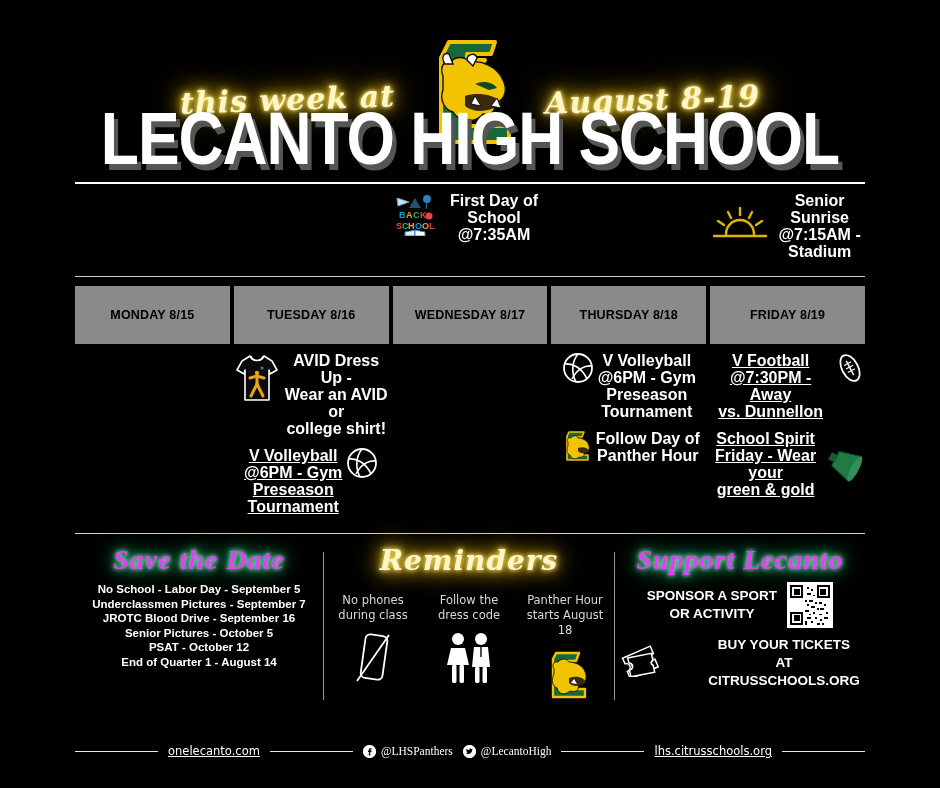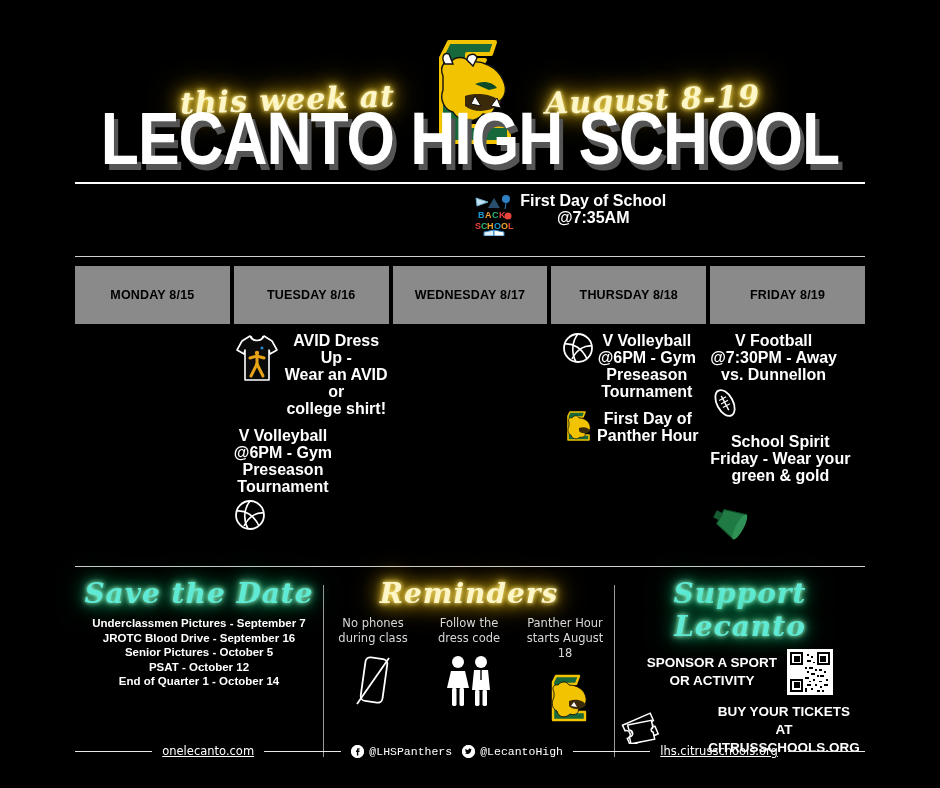--- a/index.html
+++ b/index.html
@@ -48,51 +48,52 @@
     height:58px; display:flex; align-items:center; justify-content:center;
     font-weight:700; font-size:12.5px; letter-spacing:0.2px; text-align:center;
   }
   .events-row { display:flex; gap:4px; }
   .daycell { flex:1; padding-top:8px; min-height:10px; }
 
   .event {
     display:flex; align-items:flex-start; justify-content:center;
     gap:4px; margin-bottom:10px;
   }
-  .event.icon-right { flex-direction:column; }
+  .event.icon-right { flex-direction:row;text-decoration:underline; }
   .event .etext {
     font-size:16px; font-weight:700; line-height:17px;
     text-align:center; color:#fff;
   }
   .event .eicon { flex:0 0 auto; }
 
   
   .bottom { margin:0 75px; display:flex; margin-top:10px; }
   .panel { position:relative; padding:0 6px; }
   .panel.p1 { width:250px; }
   .panel.p2 { width:290px; }
   .panel.p3 { width:250px; }
   .vdiv { width:1px; background:#9a9a9a; margin:8px 0 0 0; }
   .neon {
     text-align:center; font-family:"DejaVu Serif", serif;
     font-style:italic; font-weight:700; font-size:28px;
     letter-spacing:1px; margin-bottom:6px;
   }
   .neon.green {
-    color:#5eead4;
+    color:#d946ef;
     text-shadow:0 0 4px #9ff5c9,0 0 10px #4fe0a0,0 0 20px #17b877,0 0 30px #0c8a58;
+    font-family:Liberation Serif, serif;
   }
   .neon.gold {
     color:#fdf6c8;
     text-shadow:0 0 4px #ffe97a,0 0 10px #ffd93b,0 0 20px #f5c518,0 0 30px #d9a400;
   }
   .datelist { text-align:center; }
   .datelist div { font-size:11.5px; font-weight:700; line-height:14.6px; color:#fff; }
 
-  .reminders { display:flex; justify-content:center; gap:10px; margin-top:6px; }
+  .reminders { display:flex; justify-content:center; gap:10px; margin-top:16px; }
   .rem { width:86px; text-align:center; }
   .rem .rlabel {
     font-size:11.5px; line-height:15px; color:#d8d8d8;
     font-family:"DejaVu Sans", sans-serif; margin-bottom:6px;
   }
   .rem .ricon { height:56px; display:flex; align-items:flex-end; justify-content:center; }
 
   .supp-top { display:flex; align-items:center; justify-content:center; gap:10px; margin-top:2px; }
   .supp-top .sl {
     font-size:13.5px; font-weight:700; line-height:18px; text-align:center; color:#fff;
@@ -105,21 +106,21 @@
   .footer {
     position:absolute; bottom:30px; left:75px; right:75px;
     display:flex; align-items:center; justify-content:center; gap:10px;
   }
   .fline { height:1px; background:#e8e8e8; flex:1; }
   .flink {
     font-family:"DejaVu Sans", sans-serif;
     font-size:11.5px; color:#fff; text-decoration:underline; white-space:nowrap;
   }
   .fsocial { display:flex; align-items:center; gap:5px; white-space:nowrap; }
-  .fsocial .handle { font-family:Liberation Mono, monospace; font-size:11.5px; color:#fff; }
+  .fsocial .handle { font-family:Liberation Serif, serif; font-size:11.5px; color:#fff; }
   .circ { width:13px; height:13px; border-radius:50%; background:#fff; display:inline-block; position:relative; }
 </style>
 </head>
 <body>
 
 <div class="page">
 
   <div class="header">
     <div class="script-row">
       <div class="script left">this week at</div>
@@ -178,20 +179,42 @@
           </div>
           <div class="etext">
             <div>First Day of School</div>
             <div>@7:35AM</div>
           </div>
         </div>
       </div>
 
       <div class="daycell"></div>
 
+      <div class="daycell">
+        <div class="event">
+          <div class="eicon" style="margin-top:14px;">
+            <svg width="60" height="34" viewBox="0 0 60 34">
+              <g stroke="#e0b400" stroke-width="2.4" stroke-linecap="round" fill="none">
+                <path d="M30 14 A14 14 0 0 1 44 28"></path>
+                <path d="M30 14 A14 14 0 0 0 16 28"></path>
+                <line x1="4" y1="30" x2="56" y2="30"></line>
+                <line x1="30" y1="2" x2="30" y2="9"></line>
+                <line x1="18" y1="6" x2="21" y2="12"></line>
+                <line x1="42" y1="6" x2="39" y2="12"></line>
+                <line x1="8" y1="15" x2="14" y2="19"></line>
+                <line x1="52" y1="15" x2="46" y2="19"></line>
+              </g>
+            </svg>
+          </div>
+          <div class="etext">
+            <div>Senior Sunrise</div>
+            <div>@7:15AM - Stadium</div>
+          </div>
+        </div>
+      </div>
     </div>
   </div>
 
   <div class="rule thin" style="margin-top:6px;"></div>
 
   <div class="week">
     <div class="dayhead-row">
       <div class="dayhead">MONDAY 8/15</div>
       <div class="dayhead">TUESDAY 8/16</div>
       <div class="dayhead">WEDNESDAY 8/17</div>
@@ -265,21 +288,21 @@
           <div class="eicon">
             <svg width="34" height="32" viewBox="0 0 34 32">
               <path d="M11 2 L26 2 L24 7 L17 7 L17 9 L22 9 L18 14 L17 12 L17 25 L30 25 L30 30 L9 30 L9 6 Z" fill="#17683a" stroke="#f2c300" stroke-width="1.6" stroke-linejoin="round"></path>
               <path d="M10 12 C8 9 11 7 13 8 C15 5 19 5 20 8 C25 8 30 11 31 16
                        C32 20 29 23 26 23 C27 26 24 28 21 27 C18 30 13 29 12 25
                        C9 24 8 20 10 16 Z" fill="#f2c300" stroke="#111" stroke-width="0.7"></path>
               <path d="M20 18 C25 16 30 18 31 21 C28 24 22 24 20 21 Z" fill="#3a2a0a"></path>
             </svg>
           </div>
           <div class="etext">
-            <div>First Day of</div>
+            <div>Follow Day of</div>
             <div>Panther Hour</div>
           </div>
         </div>
       </div>
 
       <div class="daycell">
         <div class="event icon-right">
           <div class="etext">
             <div>V Football</div>
             <div>@7:30PM - Away</div>
@@ -317,25 +340,26 @@
     </div>
   </div>
 
   <div class="rule thin" style="margin-top:8px;"></div>
 
   <div class="bottom">
 
     <div class="panel p1">
       <div class="neon green">Save the Date</div>
       <div class="datelist">
+        <div>No School - Labor Day - September 5</div>
         <div>Underclassmen Pictures - September 7</div>
         <div>JROTC Blood Drive - September 16</div>
         <div>Senior Pictures - October 5</div>
         <div>PSAT - October 12</div>
-        <div>End of Quarter 1 - October 14</div>
+        <div>End of Quarter 1 - August 14</div>
       </div>
     </div>
 
     <div class="vdiv"></div>
 
     <div class="panel p2">
       <div class="neon gold">Reminders</div>
       <div class="reminders">
 
         <div class="rem">

